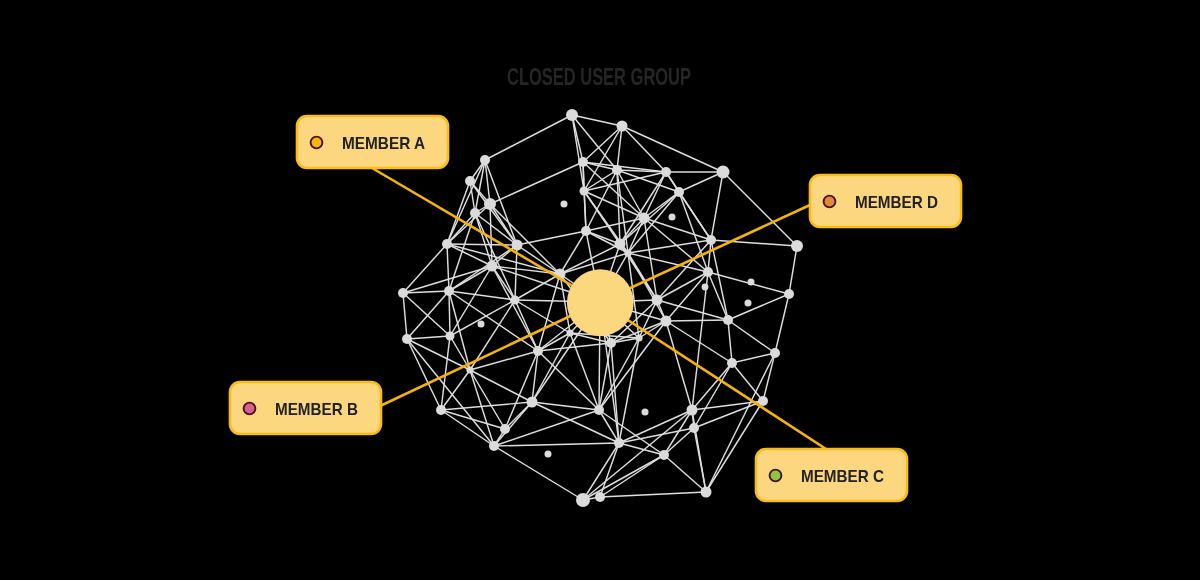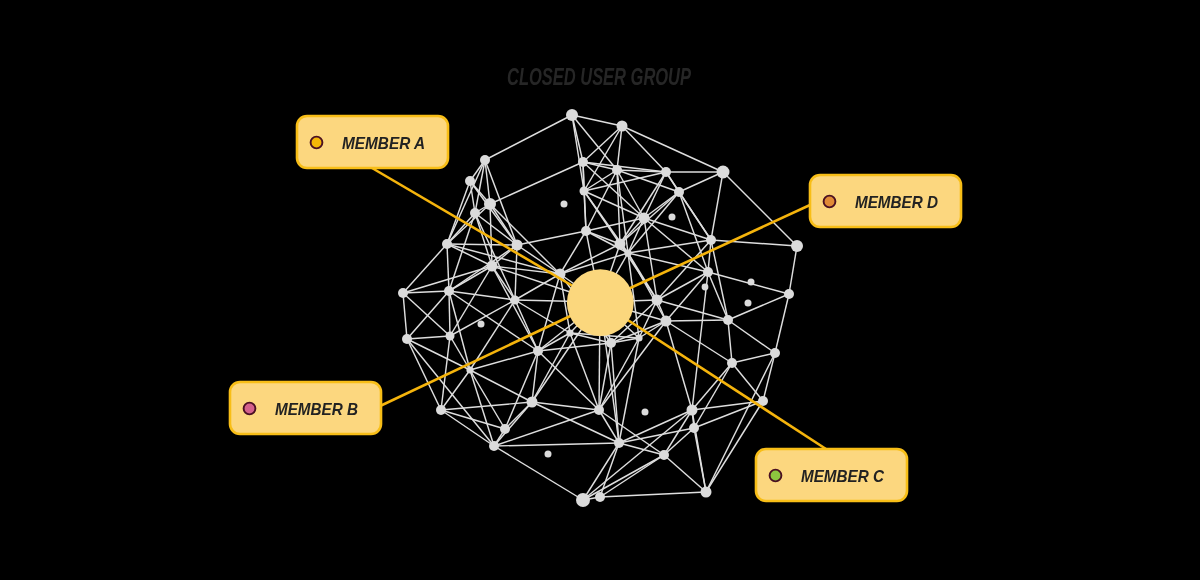--- a/index.html
+++ b/index.html
@@ -1,16 +1,16 @@
 <!DOCTYPE html>
 <html><head>
 <meta charset="utf-8">
 <style>
 html,body{margin:0;padding:0;background:#000;}
-#stage{position:relative;width:1200px;height:580px;background:#8b5cf6;overflow:hidden;font-style:italic;}
+#stage{position:relative;width:1200px;height:580px;background:#8b5cf6;overflow:hidden;}
 svg text{font-family:"Liberation Sans",sans-serif;font-weight:bold;fill:#222222;font-size:16.2px;}
 svg text.title{fill:#262626;font-size:23.5px;}
 </style>
 </head>
 <body>
 <div id="stage">
 <svg width="1200" height="580" viewBox="0 0 1200 580">
 <rect x="0" y="0" width="1200" height="580" fill="#000"></rect>
 <text class="title" x="507" y="85" textLength="184" lengthAdjust="spacingAndGlyphs">CLOSED USER GROUP</text>
 <g stroke="#DEDEDE" stroke-width="1.45">

